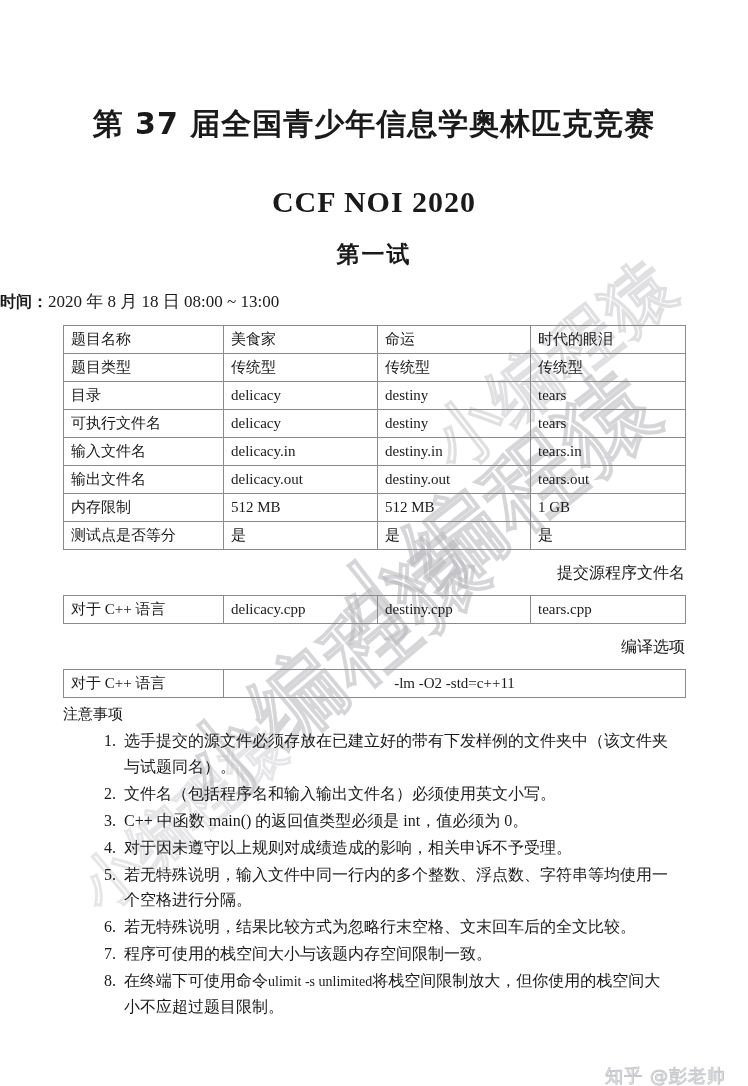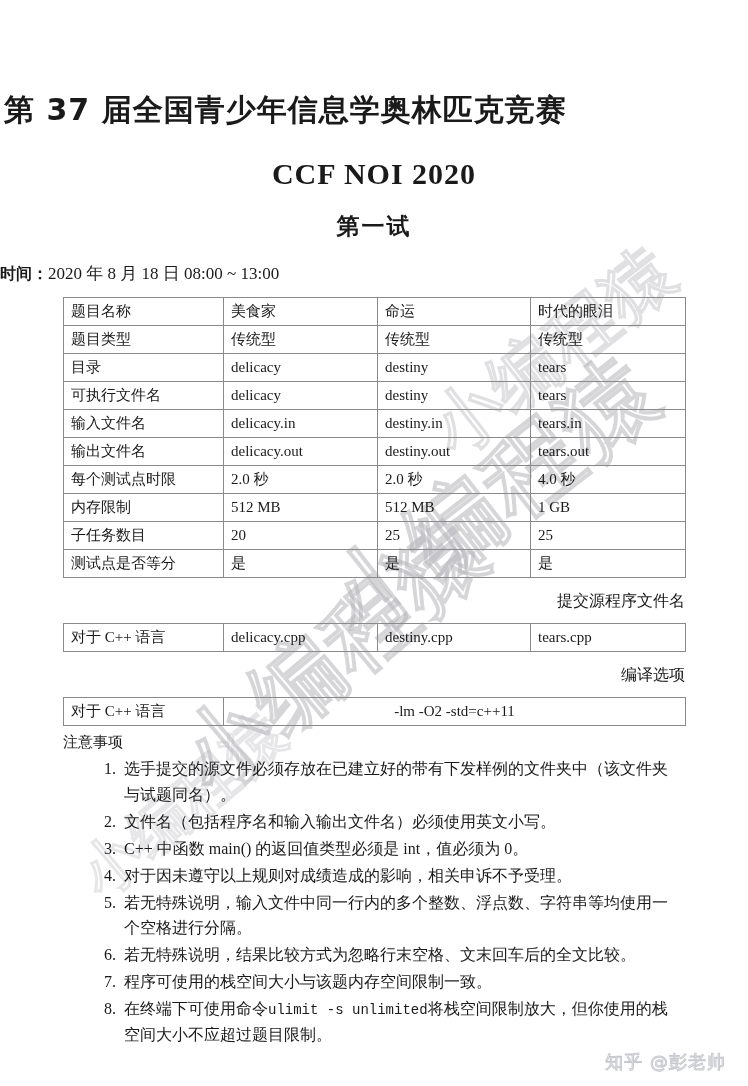--- a/index.html
+++ b/index.html
@@ -42,26 +42,26 @@
     transform-origin: center center;
     letter-spacing: 2px;
   }
   .wm-a { left: 300px; top: 430px; font-size: 95px; transform: rotate(-38deg); }
   .wm-b { left: 150px; top: 590px; font-size: 90px; transform: rotate(-40deg); }
   .wm-c { left: 410px; top: 300px; font-size: 70px; transform: rotate(-38deg); opacity: .75; }
   .wm-d { left: 60px;  top: 760px; font-size: 60px; transform: rotate(-40deg); opacity: .6; }
 
   
   .title-main {
-    text-align: left;
+    text-align: center;
     font-family: "DejaVu Sans", "Liberation Sans", sans-serif;
     font-weight: 700;
     font-size: 30px;
     letter-spacing: 1px;
-    margin: 4px;
+    margin: 18px;
     padding-top: 86px;
     position: relative;
     z-index: 2;
   }
   .title-sub {
     text-align: center;
     font-family: "Liberation Serif", serif;
     font-size: 30px;
     margin: 0;
     padding-top: 22px;
@@ -161,21 +161,21 @@
     box-sizing: border-box;
     font-size: 16px;
     line-height: 1.62;
     font-family: "Liberation Serif", serif;
   }
   ol.notes li {
     padding-left: 4px;
     margin-bottom: 1px;
   }
   ol.notes code {
-    font-family: Liberation Mono, monospace;
+    font-family: Liberation Serif, serif;
     font-size: 14px;
   }
 
   
   .footer-wm {
     position: absolute;
     right: 22px;
     bottom: 16px;
     font-family: "DejaVu Sans", "Liberation Sans", sans-serif;
     font-size: 18px;
@@ -246,36 +246,24 @@
             <td class="mono">destiny.in</td>
             <td class="mono">tears.in</td>
           </tr>
           <tr>
             <td>输出文件名</td>
             <td class="mono">delicacy.out</td>
             <td class="mono">destiny.out</td>
             <td class="mono">tears.out</td>
           </tr>
           <tr>
-            <td>每个测试点时限</td>
-            <td>2.0 秒</td>
-            <td>2.0 秒</td>
-            <td>4.0 秒</td>
-          </tr>
-          <tr>
             <td>内存限制</td>
             <td>512 MB</td>
             <td>512 MB</td>
             <td>1 GB</td>
-          </tr>
-          <tr>
-            <td>子任务数目</td>
-            <td>20</td>
-            <td>25</td>
-            <td>25</td>
           </tr>
           <tr>
             <td>测试点是否等分</td>
             <td>是</td>
             <td>是</td>
             <td>是</td>
           </tr>
         </tbody>
     </table>
   </div>

